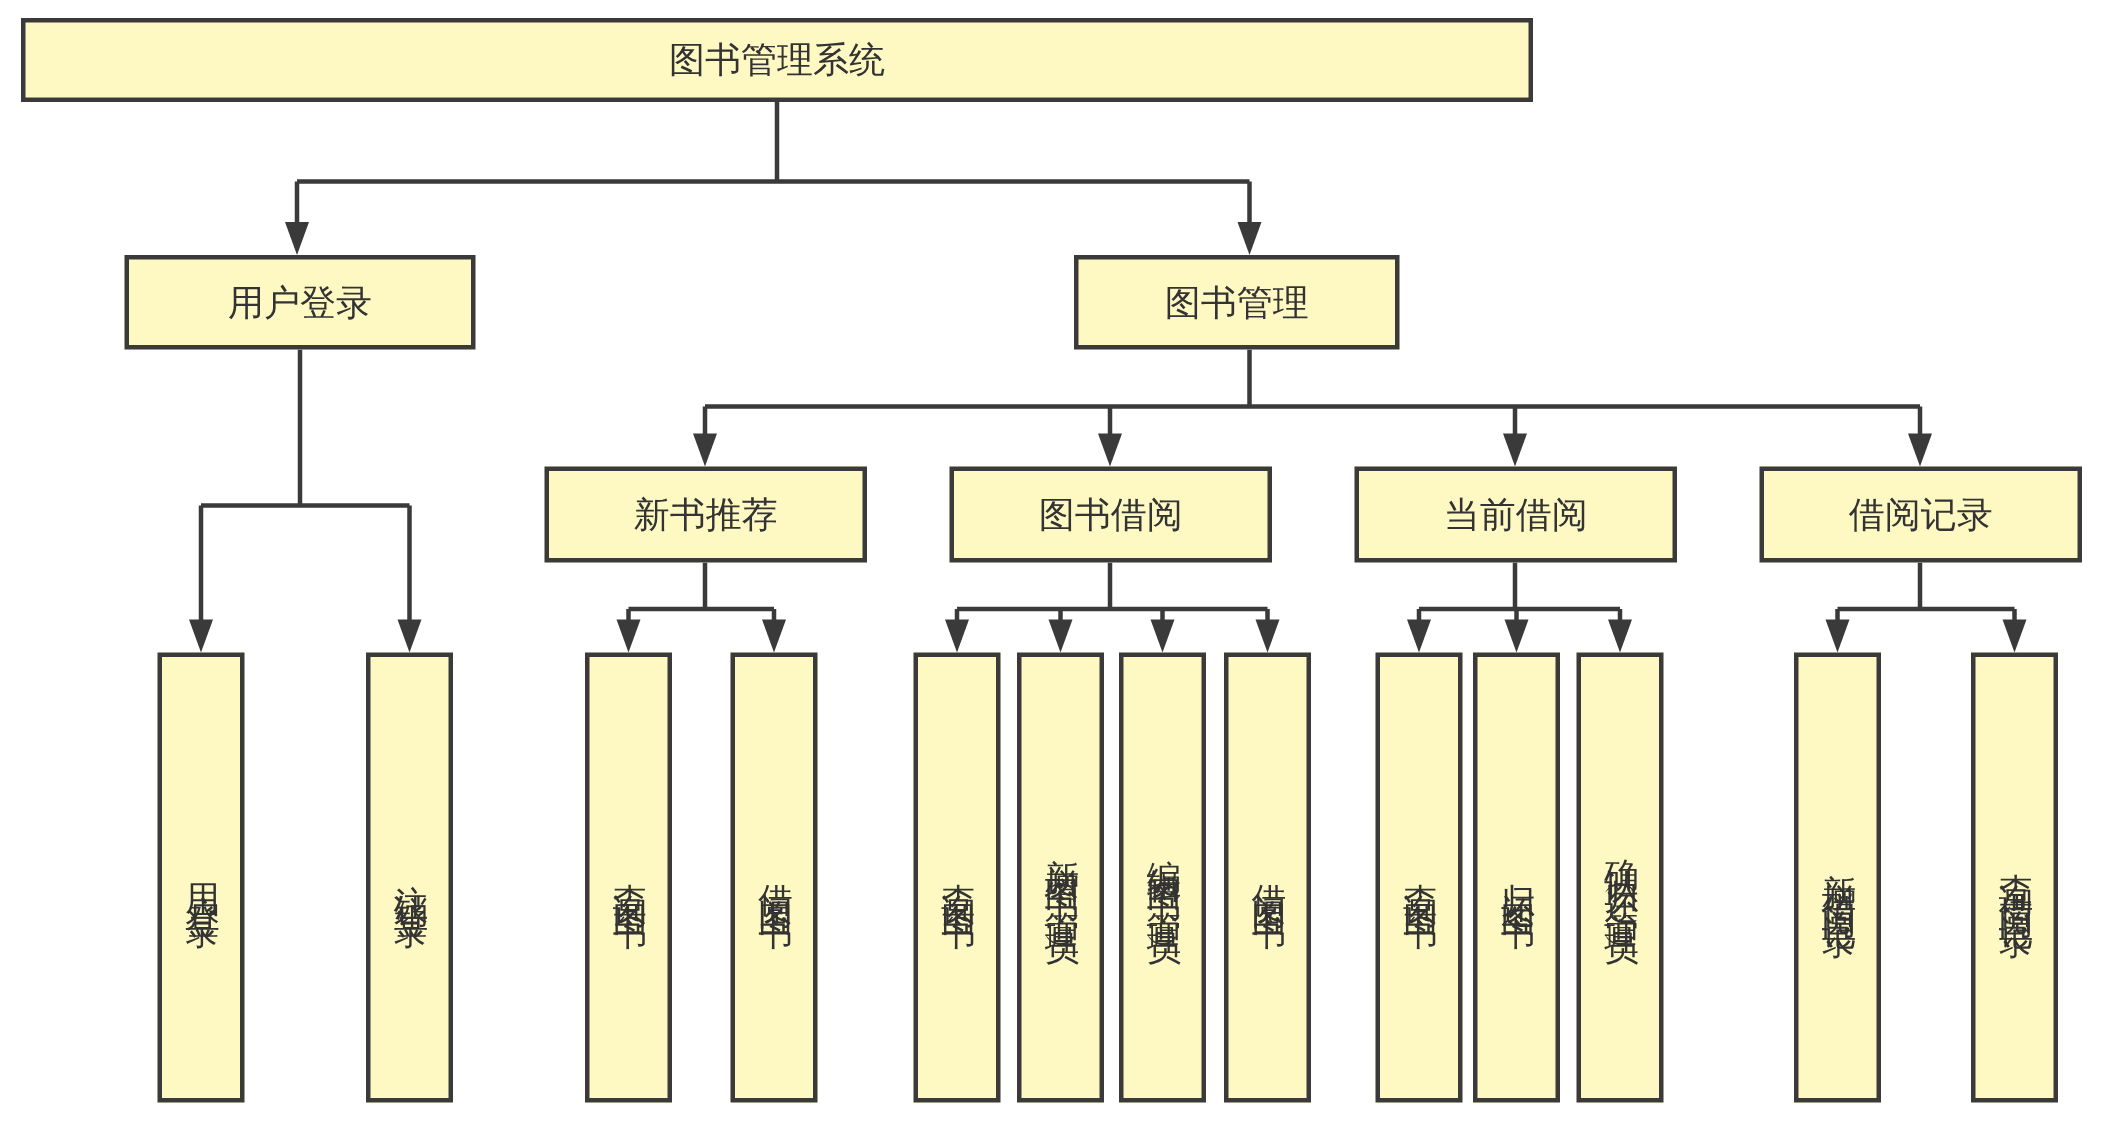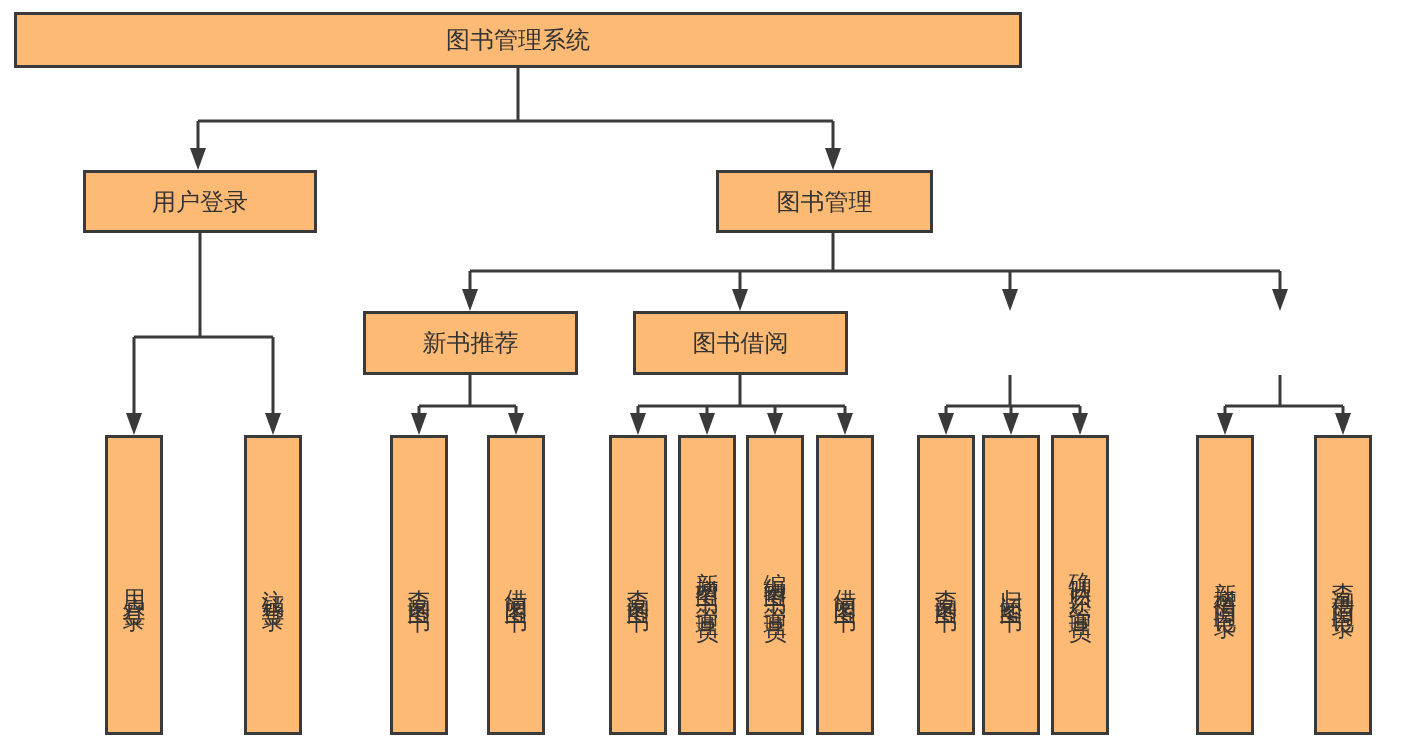--- a/index.html
+++ b/index.html
@@ -26,21 +26,21 @@
     stroke-width: 3;
     fill: none;
   }
   .arrow {
     fill: #3a3a3a;
     stroke: none;
   }
   .box {
     position: absolute;
     box-sizing: border-box;
-    background: #fdba74;
+    background: #fef9c3;
     border: 3px solid #3a3a3a;
     color: #333333;
     display: flex;
     align-items: center;
     justify-content: center;
     z-index: 1;
     font-size: 24px;
     line-height: 1;
     white-space: nowrap;
   }
@@ -102,20 +102,22 @@
     <polygon class="arrow" points="1335,413 1351,413 1343,435"></polygon>
   </svg>
 
   <div class="box" style="left:14px; top:12px; width:1008px; height:56px;">图书管理系统</div>
 
   <div class="box" style="left:83px; top:170px; width:234px; height:63px;">用户登录</div>
   <div class="box" style="left:716px; top:170px; width:217px; height:63px;">图书管理</div>
 
   <div class="box" style="left:633px; top:311px; width:215px; height:64px;">图书借阅</div>
   <div class="box" style="left:363px; top:311px; width:215px; height:64px;">新书推荐</div>
+  <div class="box" style="left:903px; top:311px; width:215px; height:64px;">当前借阅</div>
+  <div class="box" style="left:1173px; top:311px; width:215px; height:64px;">借阅记录</div>
 
   <div class="box leaf" style="left:105px; top:435px; width:58px; height:300px;">用户登录</div>
   <div class="box leaf" style="left:244px; top:435px; width:58px; height:300px;">注销登录</div>
 
   <div class="box leaf" style="left:390px; top:435px; width:58px; height:300px;">查询图书</div>
   <div class="box leaf" style="left:487px; top:435px; width:58px; height:300px;">借阅图书</div>
 
   <div class="box leaf" style="left:609px; top:435px; width:58px; height:300px;">查询图书</div>
   <div class="box leaf" style="left:678px; top:435px; width:58px; height:300px;">新增图书（管理员）</div>
   <div class="box leaf" style="left:746px; top:435px; width:58px; height:300px;">编辑图书（管理员）</div>

